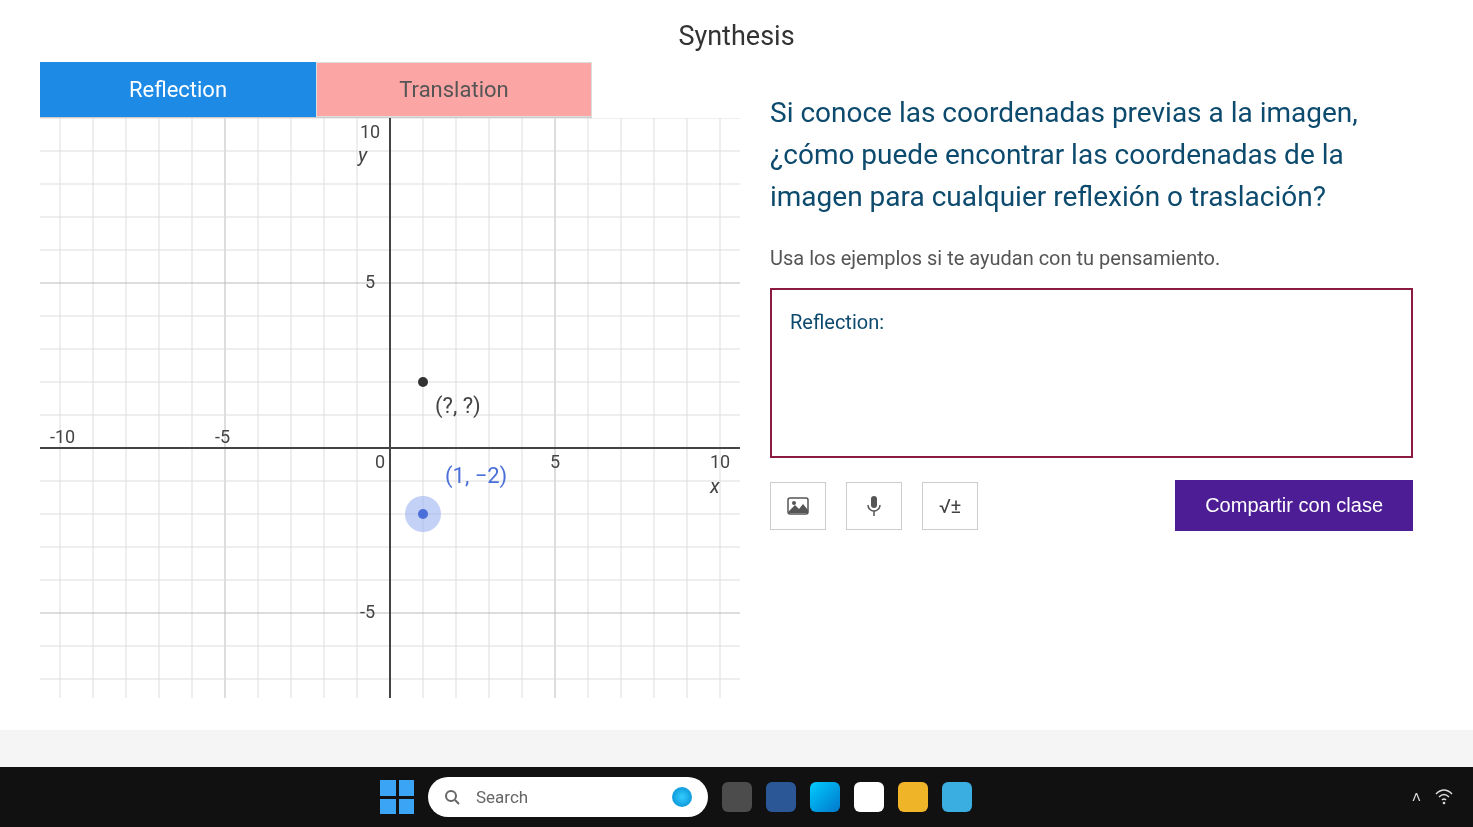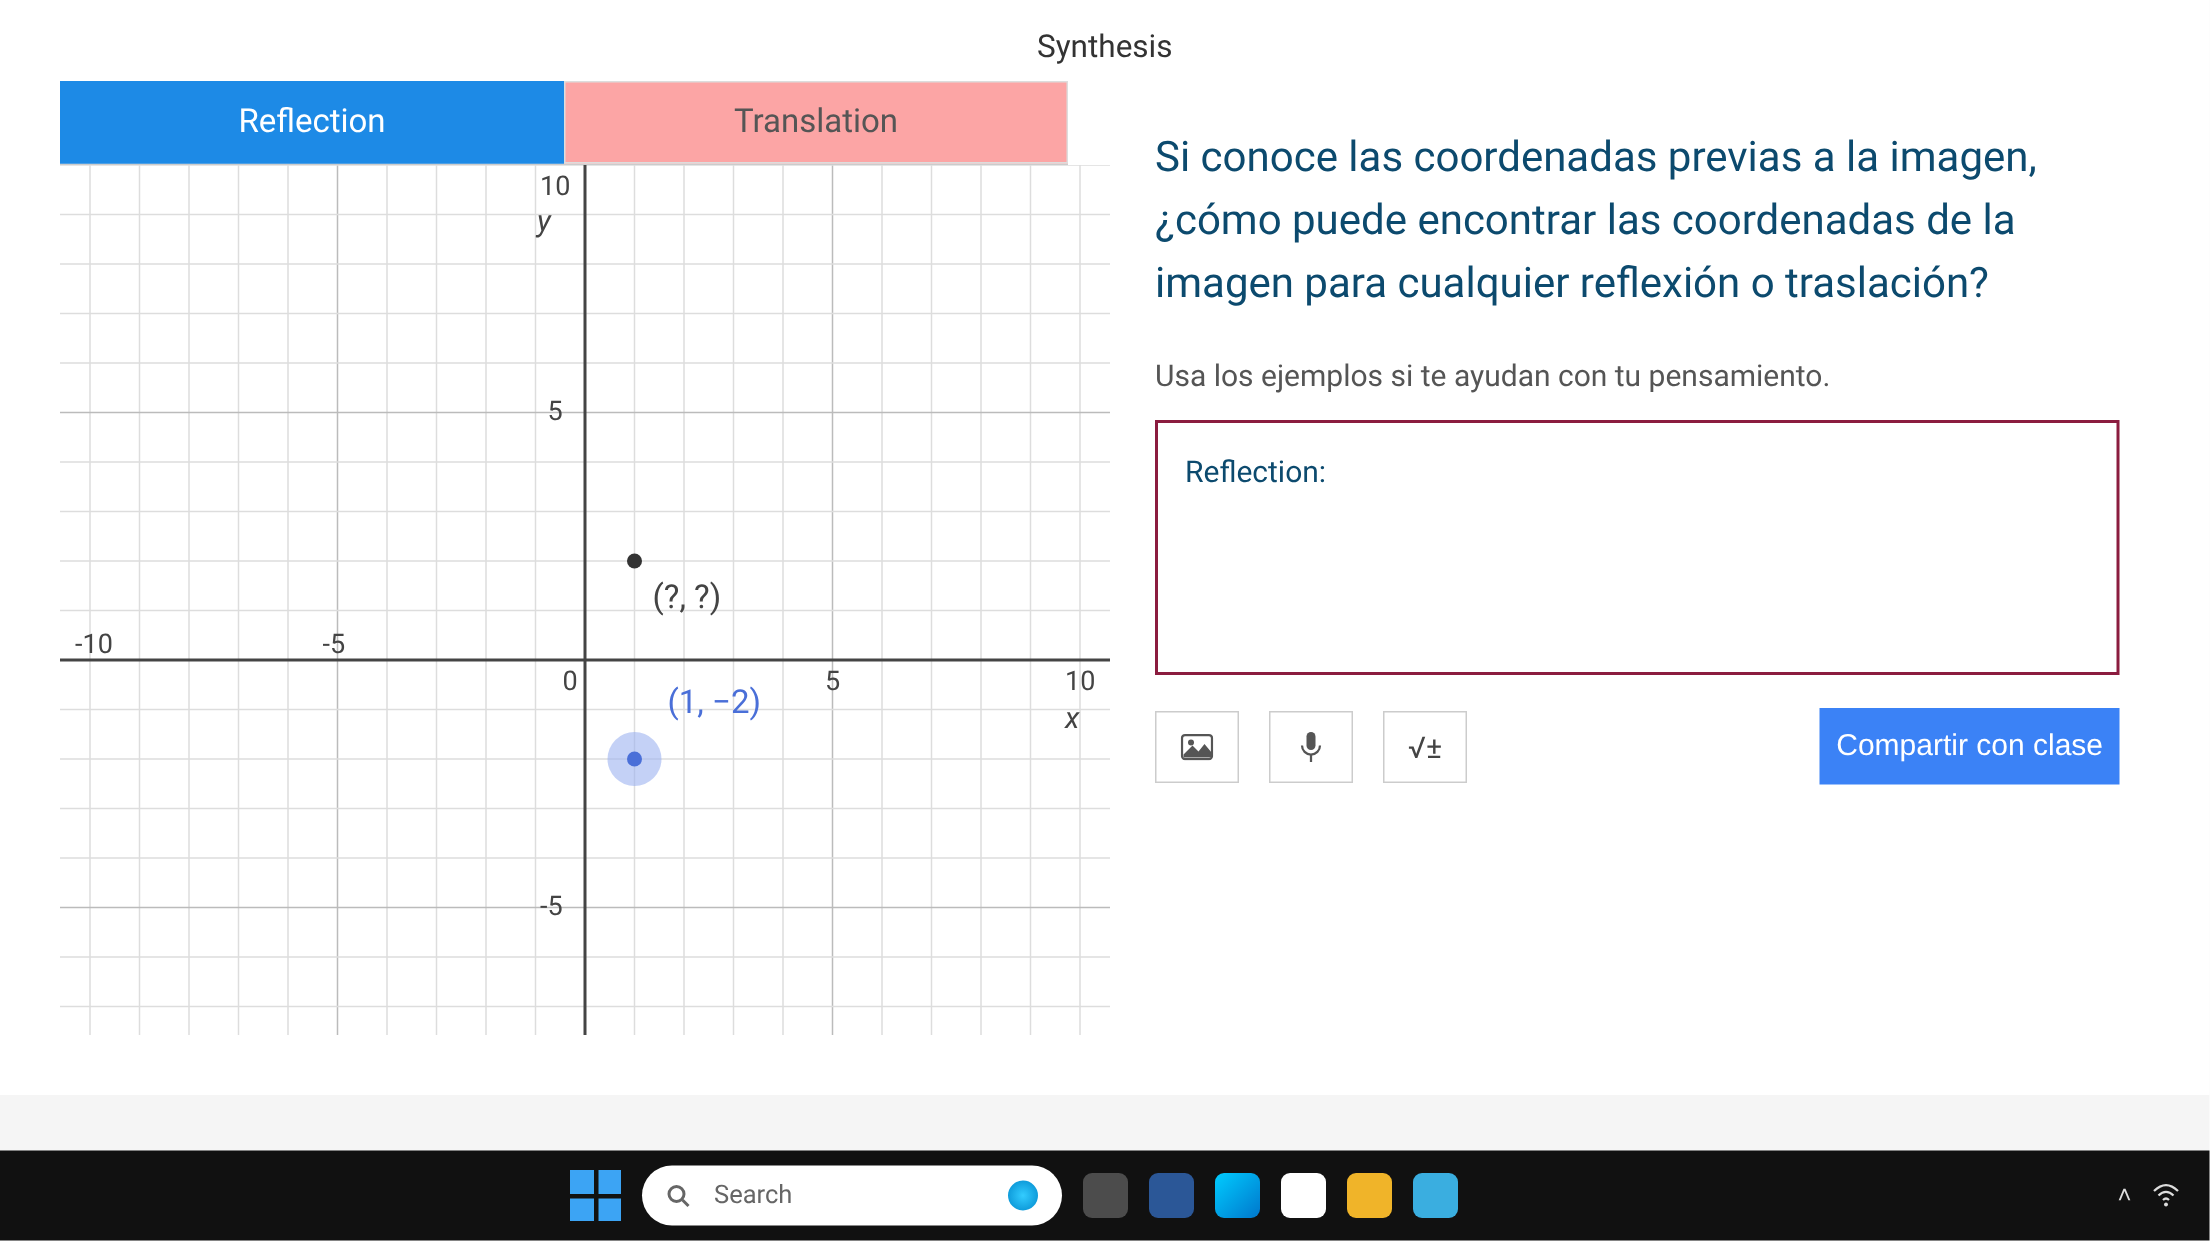--- a/index.html
+++ b/index.html
@@ -13,35 +13,35 @@
   }
   .app {
     background: #fff;
     width: 100%;
     height: 730px;
     padding: 20px 40px 0 40px;
     position: relative;
   }
   .title {
     text-align: center;
-    font-size: 21px;
+    font-size: 27px;
     color: #333;
     font-weight: 400;
     margin-bottom: 10px;
   }
   .content {
     display: flex;
     gap: 30px;
   }
   .left-col {
     width: 700px;
   }
   .tabs {
     display: flex;
-    width: 672px;
+    width: 552px;
     border-bottom: 1px solid #ccc;
   }
   .tab {
     flex: 1;
     text-align: center;
     padding: 14px 0;
     font-size: 22px;
     cursor: pointer;
     color: #555;
     background: #fca5a5;
@@ -107,24 +107,24 @@
     background: #fff;
     display: flex;
     align-items: center;
     justify-content: center;
     cursor: pointer;
     font-size: 20px;
     color: #444;
   }
   .share-btn {
     margin-left: auto;
-    background: #3b82f6;
+    background: #4c1d95;
     color: #fff;
     border: none;
-    padding: 14px 11px;
+    padding: 14px 30px;
     font-size: 20px;
     cursor: pointer;
   }
   
   .taskbar {
     position: absolute;
     left: 0; right: 0; bottom: 0;
     height: 60px;
     background: #111;
     display: flex;

